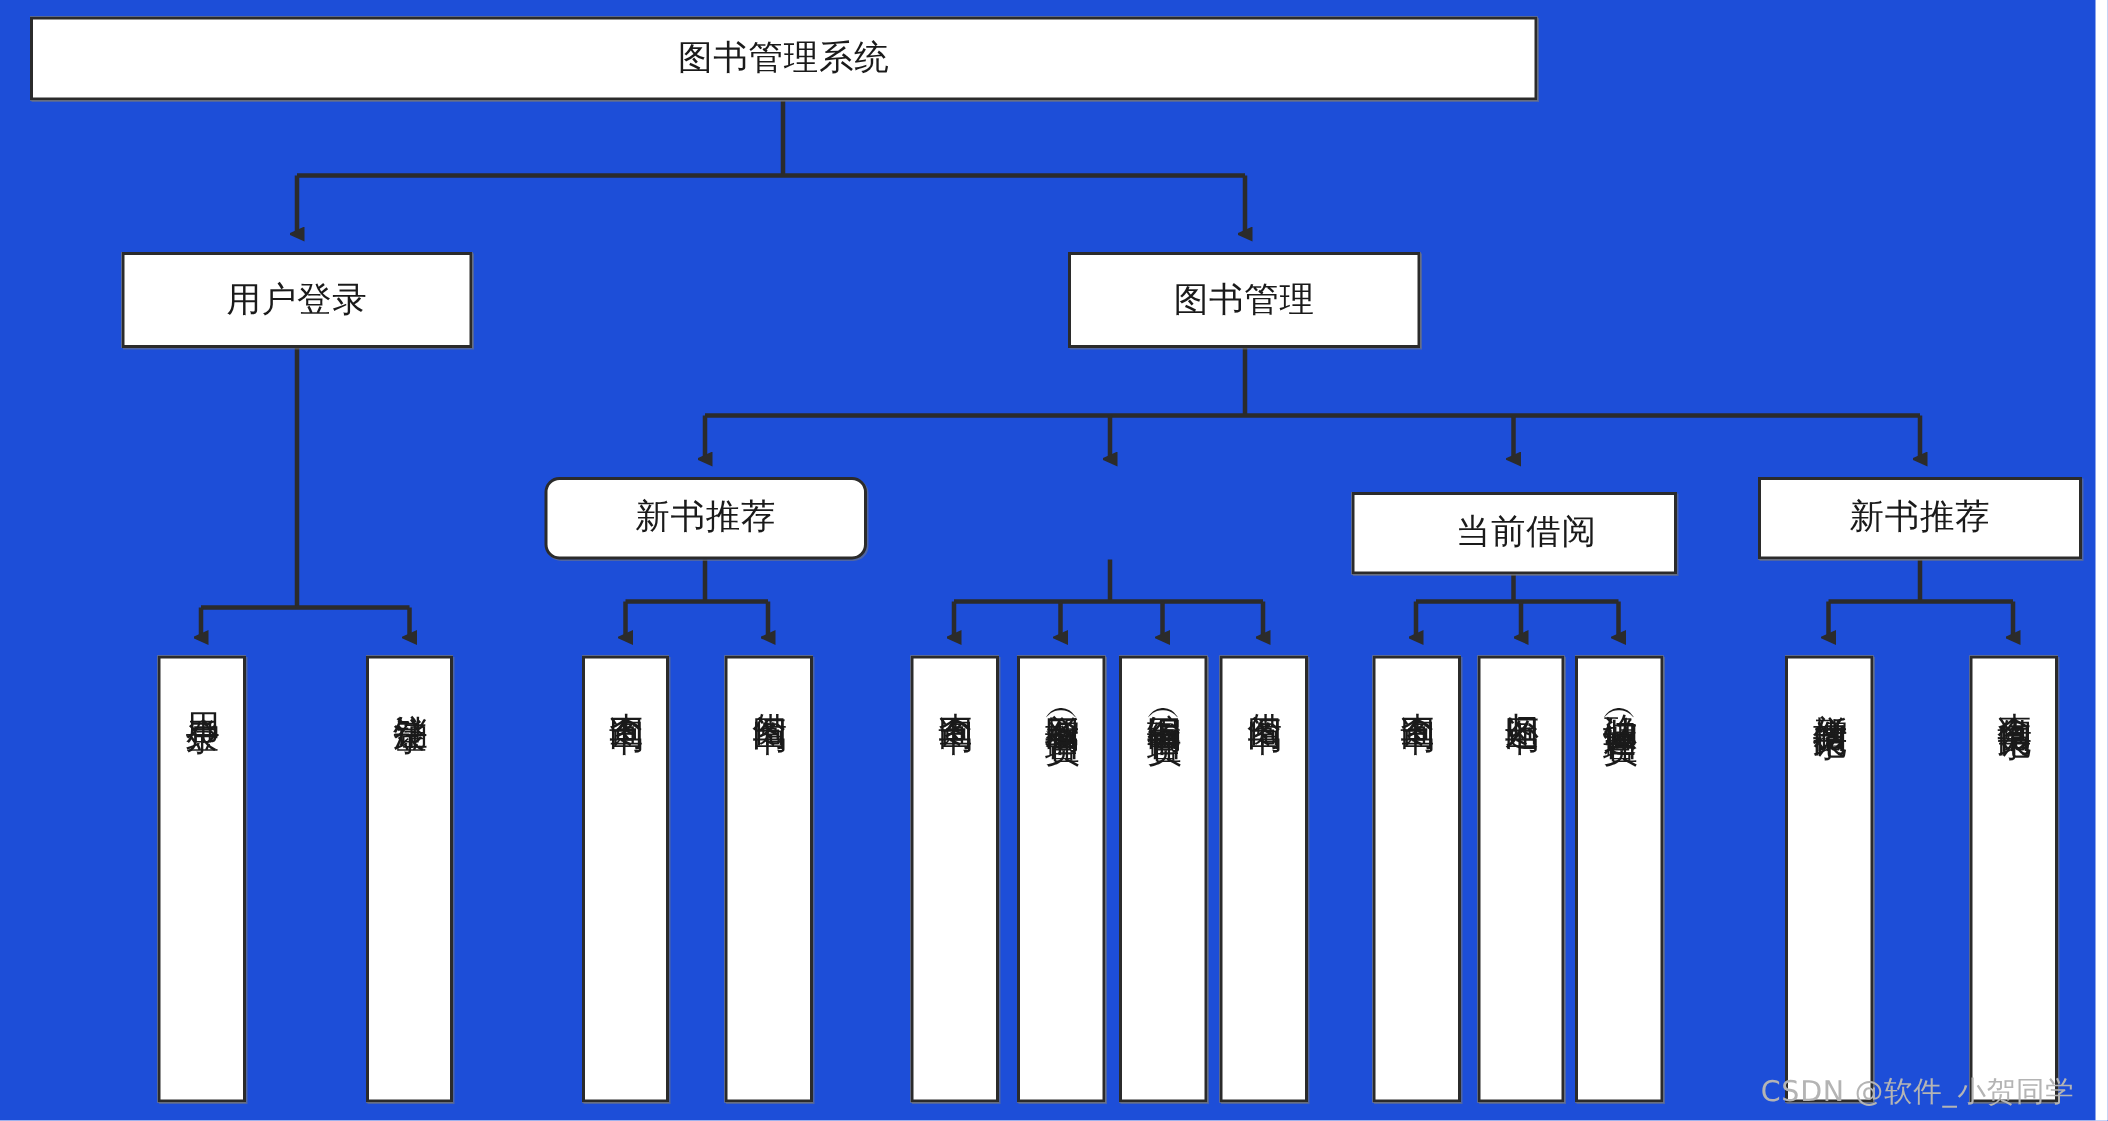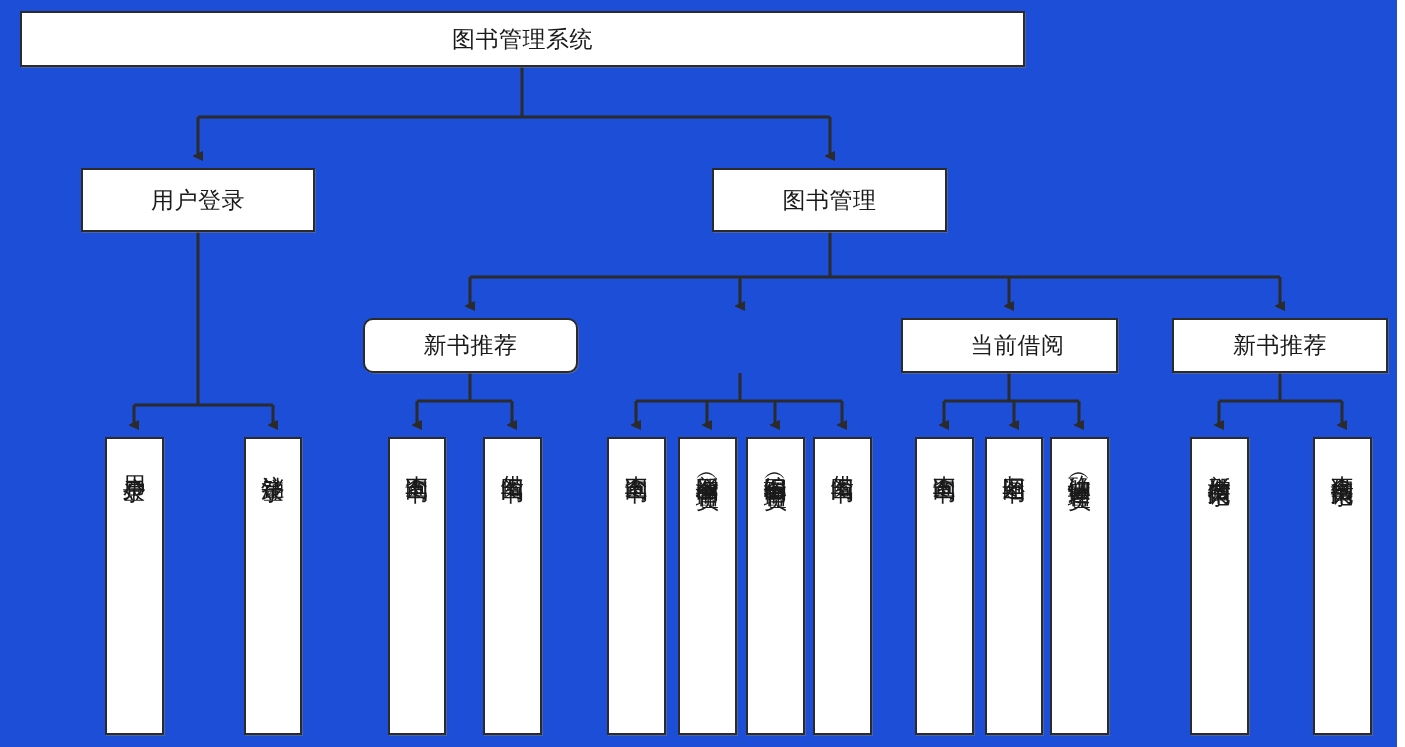--- a/index.html
+++ b/index.html
@@ -129,21 +129,21 @@
   <div class="node" style="left:81px; top:168px; width:234px; height:64px;">
     <span class="node-label">用户登录</span>
   </div>
   <div class="node" style="left:712px; top:168px; width:235px; height:64px;">
     <span class="node-label">图书管理</span>
   </div>
 
   <div class="node" style="left:363px; top:318px; width:215px; height:55px;border-radius:10px;">
     <span class="node-label">新书推荐</span>
   </div>
-  <div class="node" style="left:901px; top:318px; width:217px; height:55px;padding-left:16px;">
+  <div class="node" style="left:901px; top:328px; width:217px; height:55px;padding-left:16px;">
     <span class="node-label">当前借阅</span>
   </div>
   <div class="node" style="left:1172px; top:318px; width:216px; height:55px;">
     <span class="node-label">新书推荐</span>
   </div>
 
   <div class="node leaf" style="left:105px; top:437px; width:59px; height:298px;">
     <span class="node-label">用户登录</span>
   </div>
   <div class="node leaf" style="left:244px; top:437px; width:58px; height:298px;">
@@ -180,14 +180,15 @@
     <span class="node-label">确认归还（管理员）</span>
   </div>
 
   <div class="node leaf" style="left:1190px; top:437px; width:59px; height:298px;">
     <span class="node-label">新增借阅记录</span>
   </div>
   <div class="node leaf" style="left:1313px; top:437px; width:59px; height:298px;">
     <span class="node-label">查询借阅记录</span>
   </div>
 
+  <div class="watermark">CSDN @软件_小贺同学</div>
 
 </div>
 
 </body></html>

